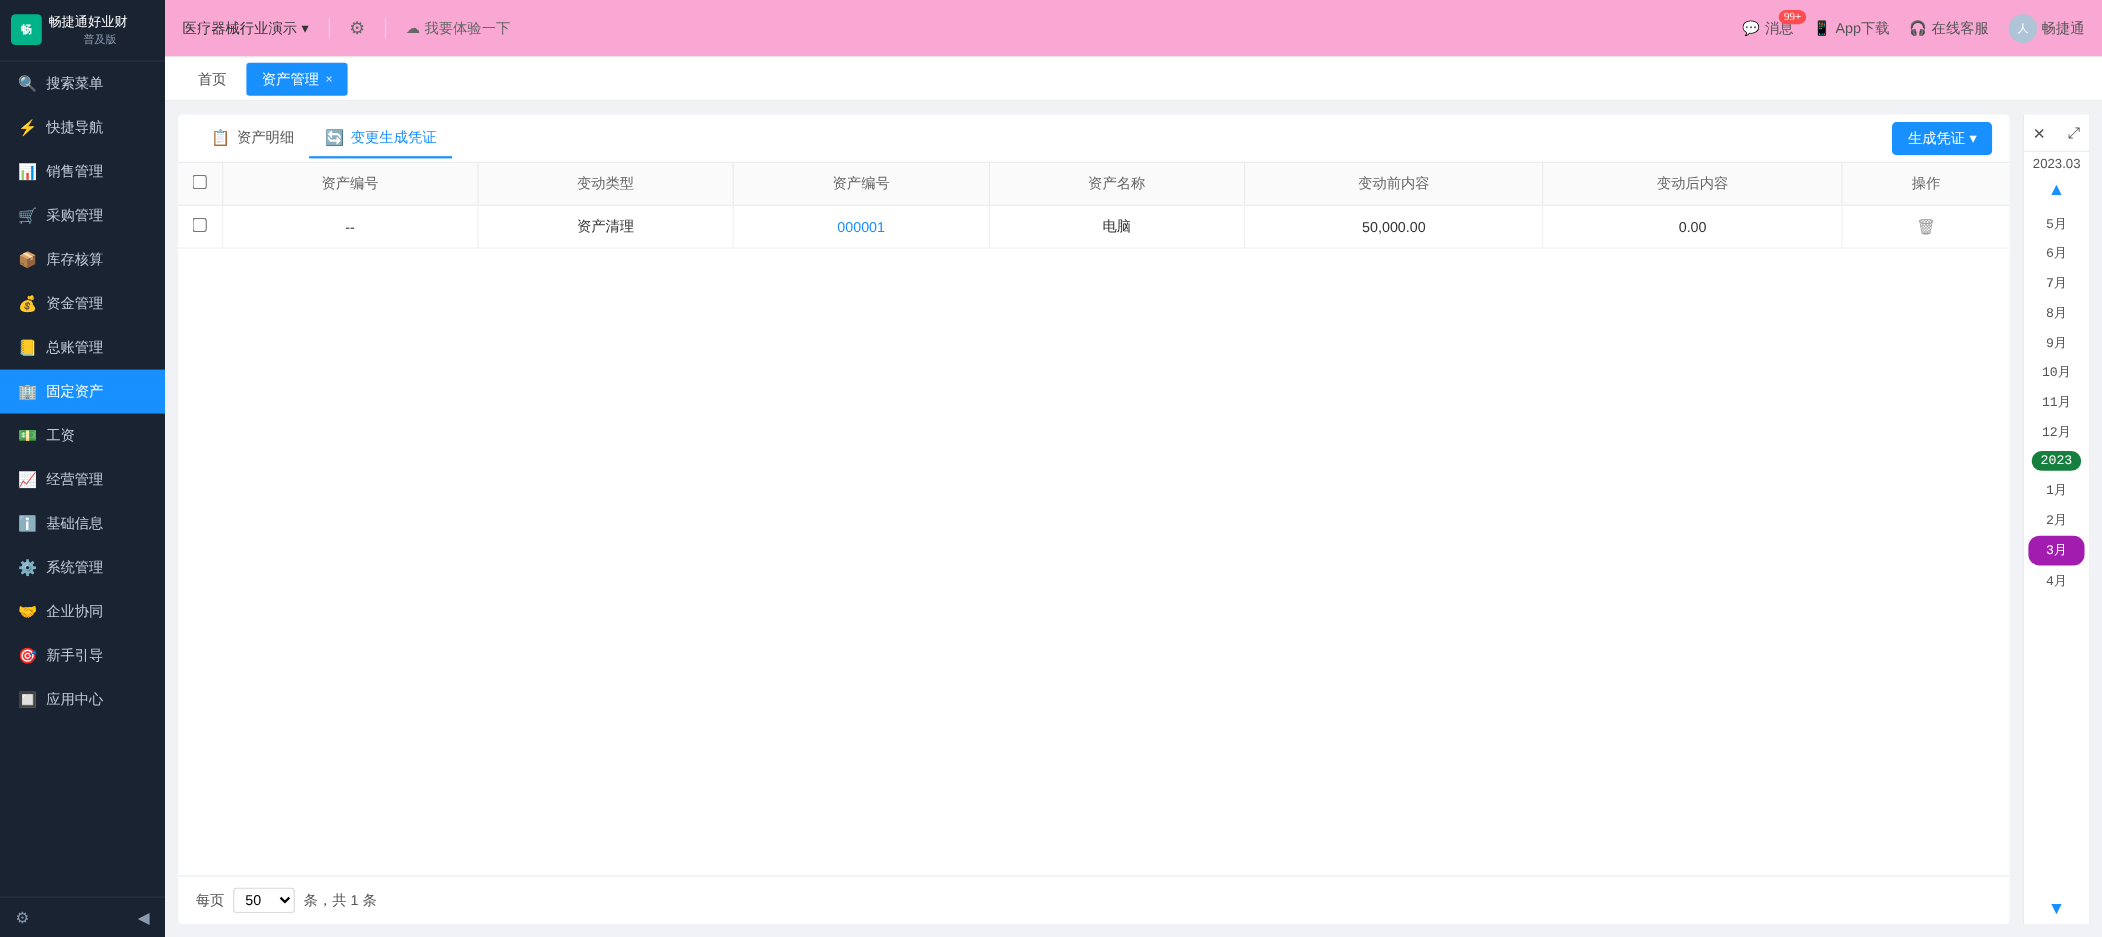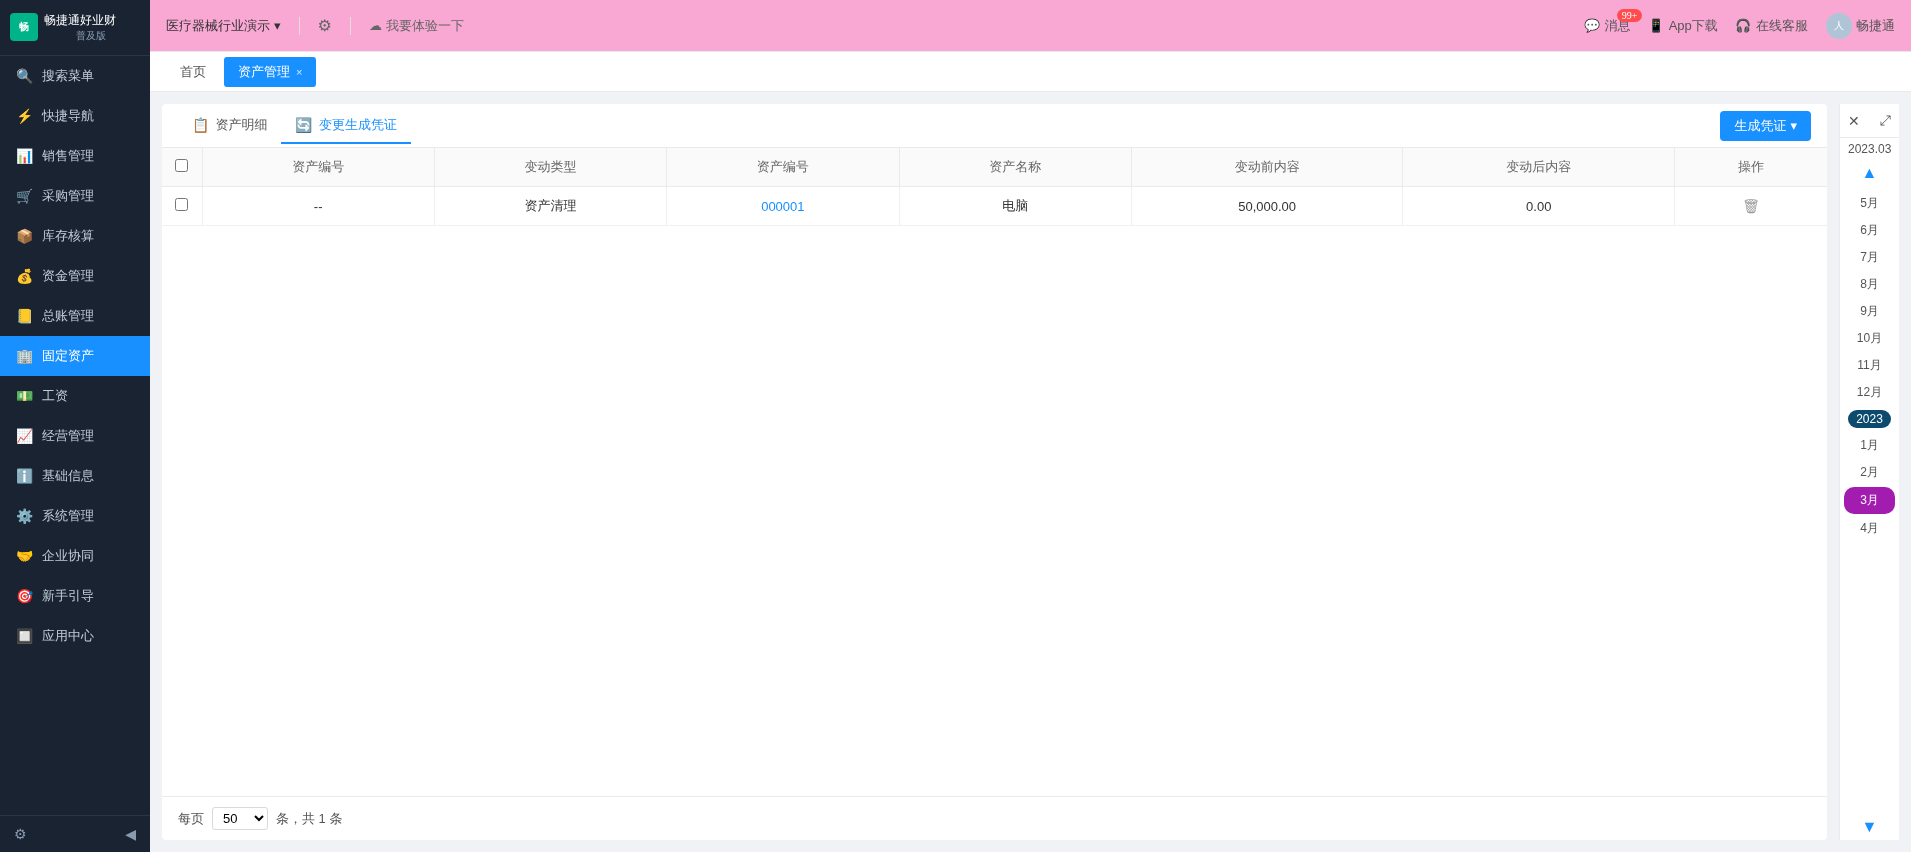--- a/index.html
+++ b/index.html
@@ -363,32 +363,33 @@
     .side-panel-expand {
       cursor: pointer;
       font-size: 14px;
       color: #555;
     }
     .side-panel-content {
       flex: 1;
       overflow-y: auto;
       overflow-x: hidden;
       padding: 4px 0;
+      font-family: Liberation Mono, monospace;
     }
     .year-item {
       padding: 4px 8px;
       font-size: 12px;
       color: #555;
       text-align: center;
       cursor: pointer;
       white-space: nowrap;
     }
     .year-badge {
       display: inline-block;
-      background: #0c4a6e;
+      background: #15803d;
       color: #fff;
       border-radius: 10px;
       padding: 2px 8px;
       font-size: 12px;
     }
     .month-item {
       padding: 5px 8px;
       font-size: 12px;
       color: #555;
       text-align: center;

